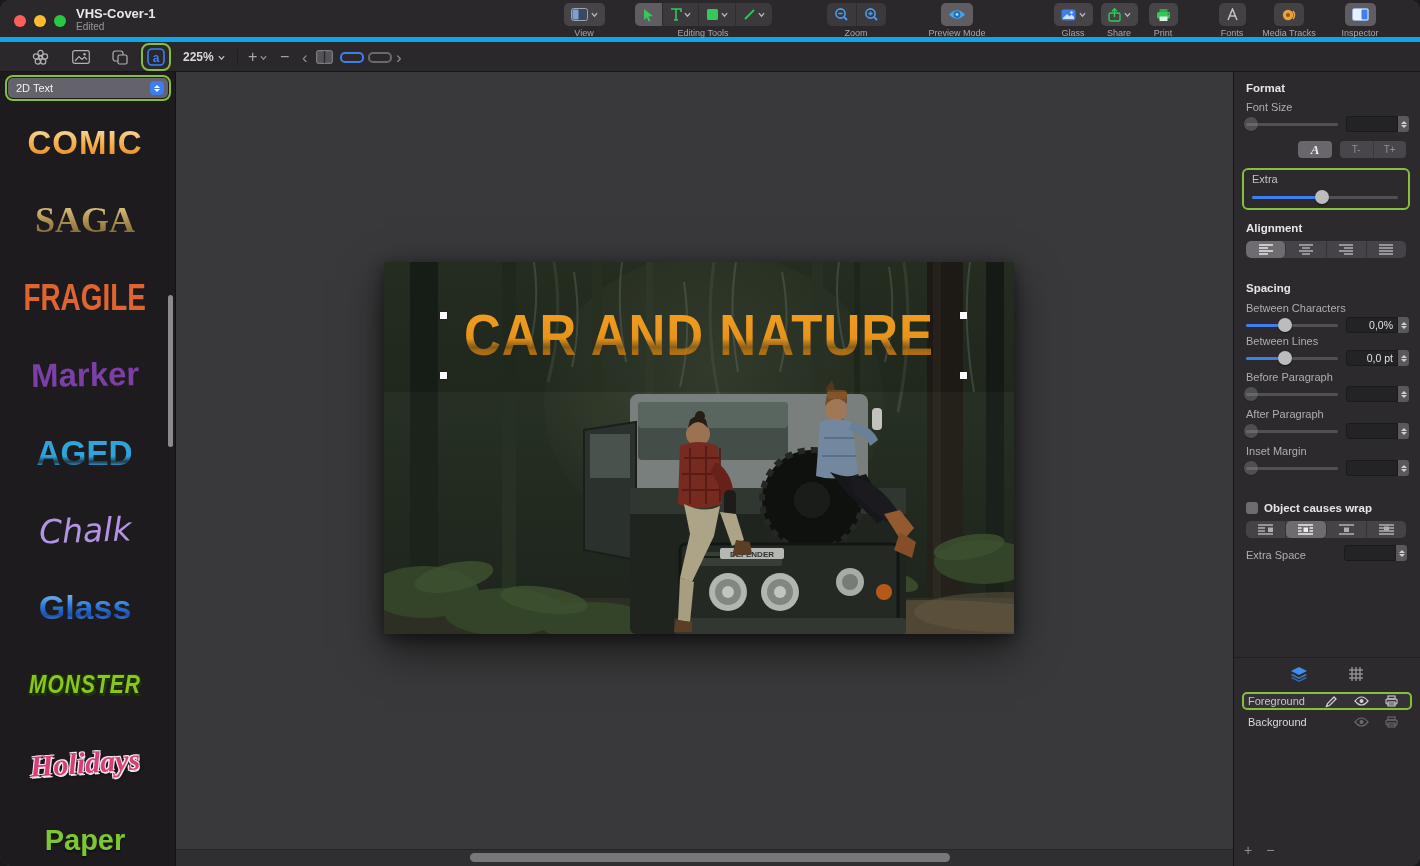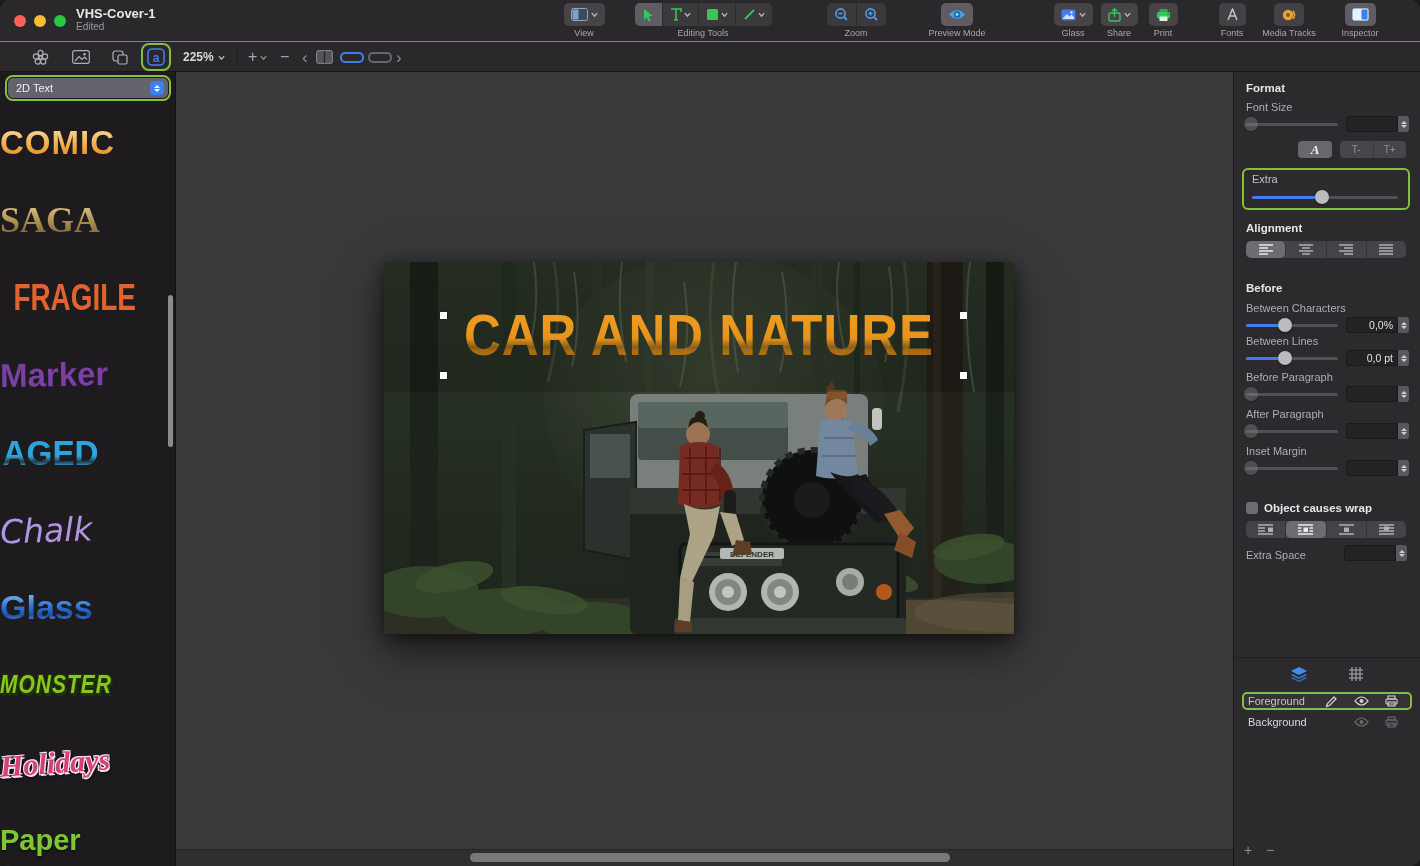--- a/index.html
+++ b/index.html
@@ -1,20 +1,20 @@
 <!DOCTYPE html>
 <html><head>
 <meta charset="utf-8">
 <style>
   html,body{margin:0;padding:0;background:#1a1a1c;}
   *{box-sizing:border-box;font-family:"Liberation Sans",sans-serif;-webkit-font-smoothing:antialiased;}
   .window{position:relative;width:1420px;height:866px;border-radius:10px;overflow:hidden;background:#39393b;}
 
   
-  .titlebar{position:absolute;left:0;top:0;width:1420px;height:42px;background:#2a282b;border-bottom:1px solid #0ea5e9;}
+  .titlebar{position:absolute;left:0;top:0;width:1420px;height:42px;background:#2a282b;border-bottom:5px solid #0ea5e9;}
   .lights{position:absolute;left:14px;top:15px;display:flex;gap:8px;}
   .light{width:12px;height:12px;border-radius:50%;}
   .light.red{background:#ff5f57;}.light.yellow{background:#febc2e;}.light.green{background:#28c840;}
   .titleblock{position:absolute;left:76px;top:6px;}
   .wintitle{font-size:13px;font-weight:bold;color:#e8e8ea;line-height:15px;}
   .winstatus{font-size:10px;color:#98989c;line-height:12px;}
   .tbgroup{position:absolute;top:3px;text-align:center;}
   .tbgroup .lbl{font-size:9px;color:#a8a8ac;margin-top:2px;white-space:nowrap;}
   .tbbtn{height:23px;background:#464447;border-radius:5px;display:inline-flex;align-items:center;justify-content:center;gap:3px;padding:0 7px;}
   .tbbtn.flat{background:#434144;}
@@ -42,21 +42,21 @@
   .rightpanel{position:absolute;left:1233px;top:72px;width:187px;height:794px;background:#2c2a2d;border-left:1px solid #161618;}
 
   
   .catselect{position:absolute;left:8px;top:6px;width:160px;height:20px;background:#64626a;border-radius:5px;display:flex;align-items:center;padding:0 4px 0 8px;outline:2px solid #86be40;outline-offset:1px;}
   .catselect .txt{flex:1;font-size:11px;color:#f2f2f4;}
   .stepbtn{width:14px;height:14px;background:#3f7ef0;border-radius:4px;display:flex;flex-direction:column;align-items:center;justify-content:center;gap:1px;}
   .stepbtn i{display:block;width:0;height:0;border-left:3px solid transparent;border-right:3px solid transparent;}
   .stepbtn i.up{border-bottom:3px solid #fff;}
   .stepbtn i.dn{border-top:3px solid #fff;}
   .presets{position:absolute;left:0;top:32px;width:170px;}
-  .preset{height:77.5px;display:flex;align-items:center;cursor:pointer;}
+  .preset{height:77.5px;display:flex;align-items:center;justify-content:center;cursor:pointer;}
   .p-comic{font-size:33px;font-weight:900;letter-spacing:1px;background:linear-gradient(180deg,#f7dfae 5%,#f3ae45 55%,#e0862a 95%);-webkit-background-clip:text;background-clip:text;color:transparent;text-shadow:0 2px 2px rgba(0,0,0,.0);}
   .p-saga{font-family:"Liberation Serif",serif;font-size:36px;font-weight:bold;background:linear-gradient(180deg,#e3cd8a 10%,#a98d4e 55%,#6f5c2e 95%);-webkit-background-clip:text;background-clip:text;color:transparent;}
   .p-fragile{font-size:34px;font-weight:900;color:#e0642f;transform:scaleX(.82) scaleY(1.1);letter-spacing:0;}
   .p-marker{font-size:33px;font-weight:bold;color:#7b3fa6;transform:rotate(-1deg);}
   .p-aged{font-size:35px;font-weight:900;color:#2fa3dc;transform:scaleX(.95);-webkit-mask-image:linear-gradient(180deg,#000 58%,rgba(0,0,0,.25) 72%,#000 82%,rgba(0,0,0,.5) 100%);mask-image:linear-gradient(180deg,#000 58%,rgba(0,0,0,.25) 72%,#000 82%,rgba(0,0,0,.5) 100%);}
   .p-chalk{font-family:"DejaVu Sans",sans-serif;font-style:italic;font-size:33px;color:#b393e3;transform:rotate(-2deg);}
   .p-glass{font-size:34px;font-weight:bold;background:linear-gradient(180deg,#8ec2f2 8%,#2f7bd8 45%,#1c4fae 70%,#6fb0ea 95%);-webkit-background-clip:text;background-clip:text;color:transparent;}
   .p-monster{font-size:21px;font-weight:900;font-style:italic;color:#8ac61e;letter-spacing:1px;text-shadow:-1px -1px 0 #1d3506,1px -1px 0 #1d3506,-1px 1px 0 #1d3506,2px 2px 0 #1d3506;transform:scaleY(1.2);}
   .p-holidays{font-family:"Liberation Serif",serif;font-style:italic;font-size:30px;font-weight:bold;color:#d63e7c;text-shadow:-1px -1px 0 #f6e7ea,1px -1px 0 #f6e7ea,-1px 1px 0 #f6e7ea,1px 2px 0 #f6e7ea,2px 3px 3px rgba(0,0,0,.5);transform:rotate(-4deg);}
   .p-paper{font-size:29px;font-weight:900;color:#7dc832;text-shadow:0 2px 2px rgba(0,0,0,.4);}
@@ -614,21 +614,21 @@
               <g stroke="#b0b0b4" stroke-width="1.4">
                 <line x1="1" y1="1" x2="15" y2="1"></line>
                 <line x1="1" y1="4" x2="15" y2="4"></line>
                 <line x1="1" y1="7" x2="15" y2="7"></line>
                 <line x1="1" y1="10" x2="15" y2="10"></line>
               </g>
             </svg>
         </div>
       </div>
 
-      <div class="sect-title" style="top:210px;">Before</div>
+      <div class="sect-title" style="top:210px;">Spacing</div>
 
       <div class="rowlbl" style="top:230px;">Between Characters</div>
       <div class="sliderrow" style="top:245px;">
         <div class="track">
             <div class="fill" style="width:42%;"></div>
             <div class="knob" style="left:calc(42% - 7px);"></div>
           </div>
         <div class="field">0,0%</div>
         <div class="stepper">
             <i class="up"></i>

